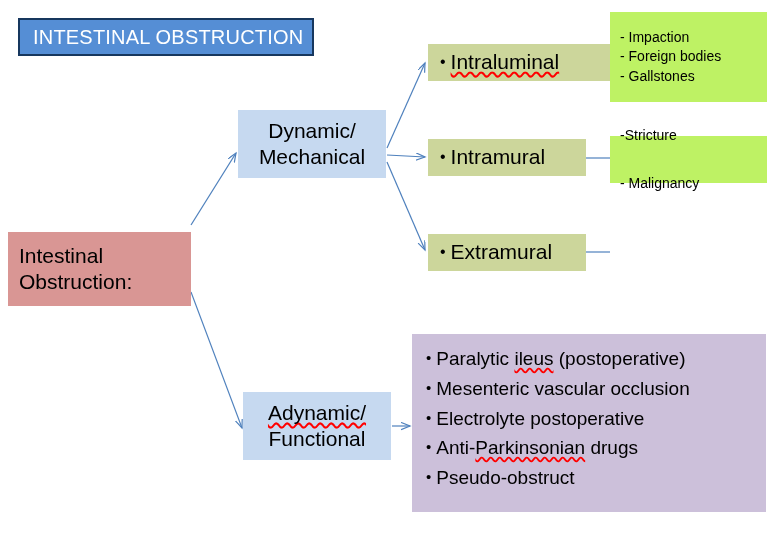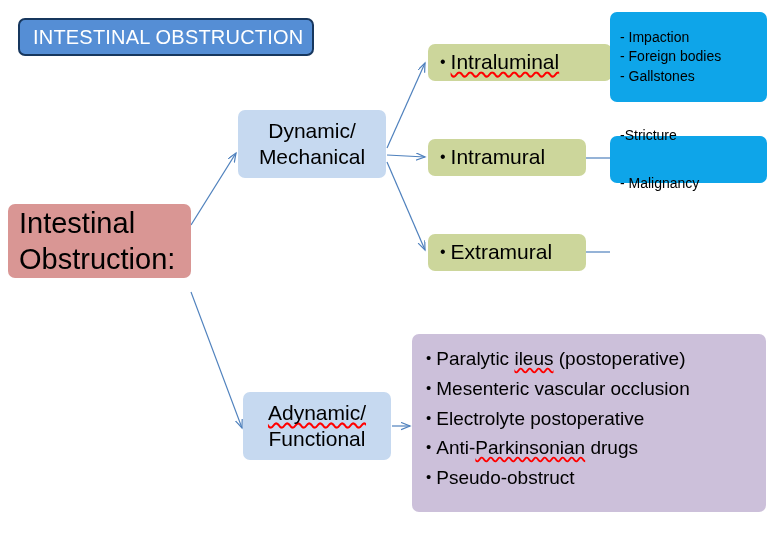--- a/index.html
+++ b/index.html
@@ -26,46 +26,45 @@
     pointer-events: none;
   }
   .node {
     position: absolute;
     box-sizing: border-box;
     display: flex;
     flex-direction: column;
     justify-content: center;
     color: #000000;
     line-height: 1.25;
-    border-radius: 7px;
   }
 
   
   .title-banner {
     left: 18px;
     top: 18px;
     width: 296px;
     height: 38px;
     background: #558ed5;
     border: 2px solid #17375e;
     color: #ffffff;
     font-size: 20px;
     letter-spacing: 0.2px;
     padding-left: 13px;
     align-items: flex-start;
   }
 
   
   .root-node {
     left: 8px;
-    top: 204px;
+    top: 232px;
     width: 183px;
     height: 74px;
     background: #d99694;
-    font-size: 29px;
+    font-size: 21px;
     padding-left: 11px;
   }
   .root-node .ln { display: block; }
 
   
   .lvl2 {
     background: #c6d9f0;
     font-size: 21px;
     align-items: center;
     text-align: center;
@@ -92,21 +91,21 @@
     padding-left: 12px;
   }
   .node-intraluminal { left: 428px; top: 44px;  width: 184px; height: 37px; }
   .node-intramural   { left: 428px; top: 139px; width: 158px; height: 37px; }
   .node-extramural   { left: 428px; top: 234px; width: 158px; height: 37px; }
   .bullet-line { white-space: nowrap; }
   .bullet-line .dot { font-size: 16px; vertical-align: 2px; padding-right: 5px; }
 
   
   .detail {
-    background: #0ea5e9;
+    background: #bef264;
     font-size: 14px;
     padding: 5px 0 5px 10px;
     justify-content: center;
   }
   .detail .ln { white-space: nowrap; display: block; padding: 1px 0; }
   .node-det-intraluminal { left: 610px; top: 12px;  width: 157px; height: 90px; }
   .node-det-intramural   { left: 610px; top: 136px; width: 157px; height: 47px; gap: 29px; }
   .node-det-extramural   { left: 610px; top: 208px; width: 160px; height: 88px; }
 
   

